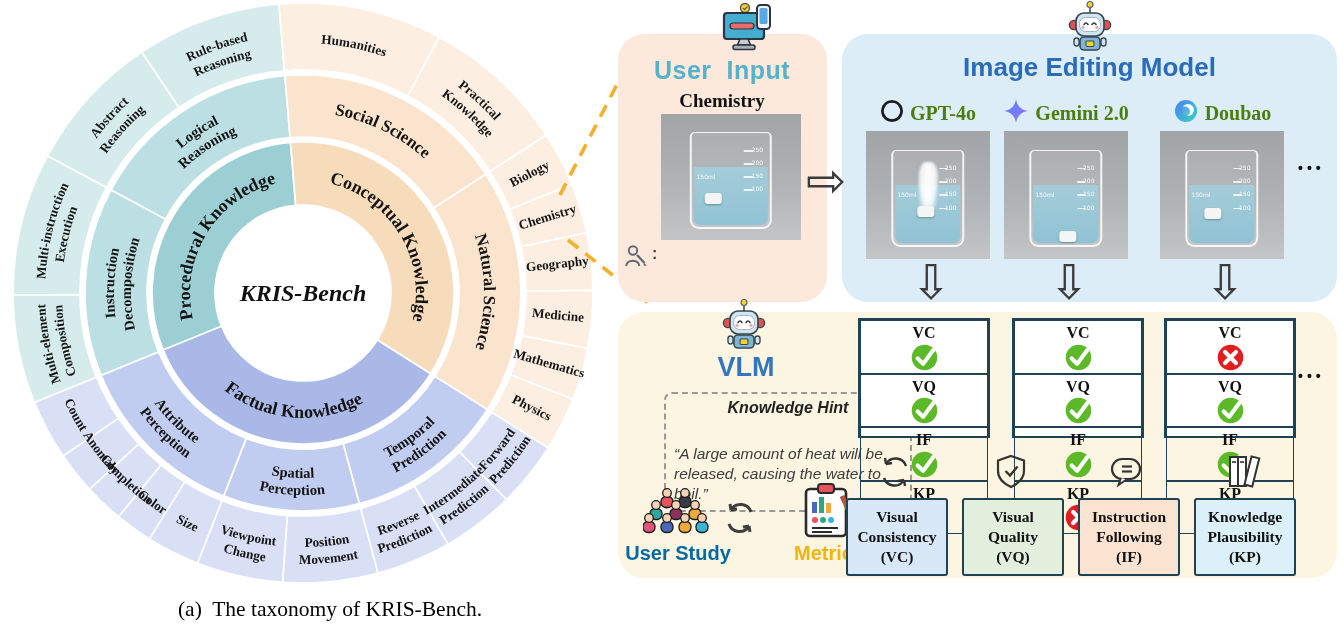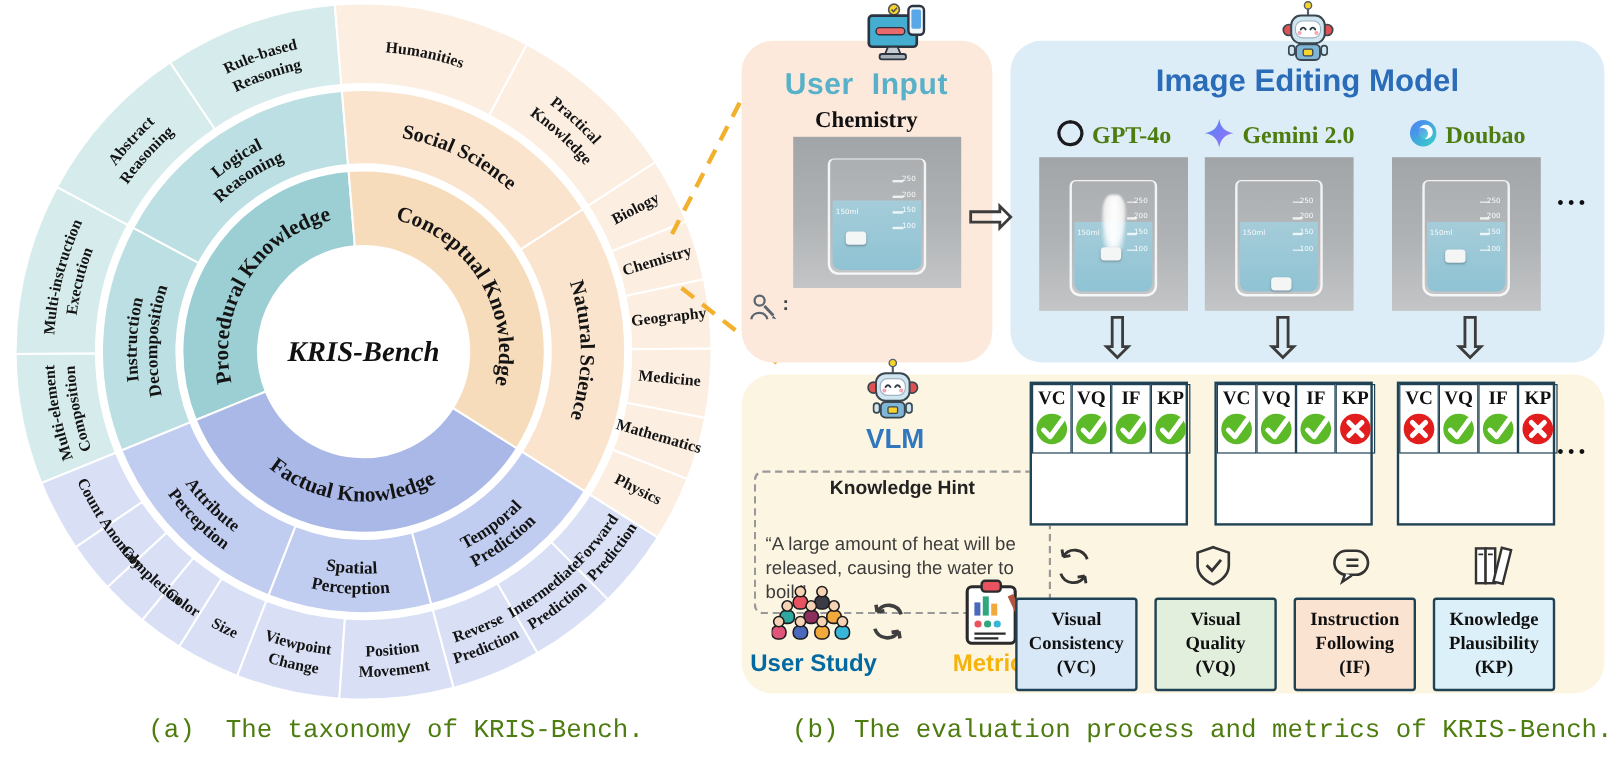--- a/index.html
+++ b/index.html
@@ -49,40 +49,40 @@
   .model-col{position:absolute;width:132px;top:100px;}
   .model-head{display:flex;align-items:center;justify-content:center;gap:6px;height:26px;}
   .model-name{font-family:Liberation Serif, serif;font-weight:bold;font-size:20px;color:#4d7c0f;}
 
   
   .instr{left:624px;top:244px;width:200px;display:flex;gap:4px;color:#454545;
          font-size:16px;line-height:1.25;}
   .instr-text{width:168px;}
 
   
-  .vlm-label{left:698px;top:352px;width:96px;text-align:center;font-weight:bold;font-size:23px;}
-  .hint-box{left:628px;top:392px;width:228px;border:2px dashed #999;border-radius:8px;
-            padding:5px 8px 7px 8px;color:#3c3c3c;}
+  .vlm-label{left:698px;top:352px;width:96px;text-align:center;font-weight:bold;font-size:27px;}
+  .hint-box{left:664px;top:392px;width:228px;border:2px dashed #999;border-radius:8px;
+            padding:5px 8px 7px 8px;color:#3c3c3c;font-style:italic;}
   .hint-title{text-align:center;font-weight:bold;font-size:16px;color:#222;margin-bottom:2px;}
   .hint-text{font-size:15.5px;line-height:1.28;margin-top:27px;}
 
-  .grid{position:absolute;width:128px;height:116px;display:grid;grid-template-columns:1fr 1fr 1fr 1fr;
+  .grid{position:absolute;width:128px;height:116px;display:grid;grid-template-columns:1fr;
         grid-template-rows:1fr 1fr;background:#fff;}
   .cell{display:flex;flex-direction:column;align-items:center;justify-content:flex-start;padding-top:3px;}
   .cell-label{font-family:"Liberation Serif",serif;font-weight:bold;font-size:16px;color:#111;line-height:1.1;}
 
   .small-cap{position:absolute;text-align:center;font-weight:bold;font-size:20px;}
   .mbox{position:absolute;top:498px;width:98px;height:74px;border:2.2px solid #1f4254;border-radius:3px;
         display:flex;flex-direction:column;align-items:center;justify-content:center;
         font-family:"Liberation Serif",serif;font-weight:bold;font-size:15.5px;line-height:1.3;color:#111;
         text-align:center;}
   .mbox-icon{position:absolute;top:452px;width:98px;height:40px;display:flex;align-items:center;justify-content:center;}
 
-  .caption{position:absolute;top:597px;text-align:center;font-family:Liberation Mono, monospace;
-           font-size:21.5px;color:#4d7c0f;white-space:pre;}
+  .caption{position:absolute;top:597px;text-align:center;font-family:Liberation Serif, serif;
+           font-size:21.5px;color:#000000;white-space:pre;}
 </style>
 </head>
 <body>
 
 <div class="stage">
 
   <svg id="sunburst" class="abs" style="left:0;top:0" width="612" height="592" viewBox="0 0 612 592">
       <defs>
         <path id="lp0" fill="none" d="M221.00 370.75 A113 113 0 0 1 335.14 184.67"></path>
         <path id="lp1" fill="none" d="M271.43 184.50 A113 113 0 0 1 384.59 371.18"></path>
@@ -593,14 +593,13 @@
         </svg>
       </div>
       <div class="mbox" style="left: 1194px; background: rgb(220, 240, 250);">
         <div>Knowledge</div>
         <div>Plausibility</div>
         <div>(KP)</div>
       </div>
     </div>
 
   <div class="caption" style="left:0;width:660px">(a)  The taxonomy of KRIS-Bench.</div>
-  <div class="caption" style="left:660px;width:683px">(b) The evaluation process and metrics of KRIS-Bench.</div>
 </div>
 
 </body></html>

